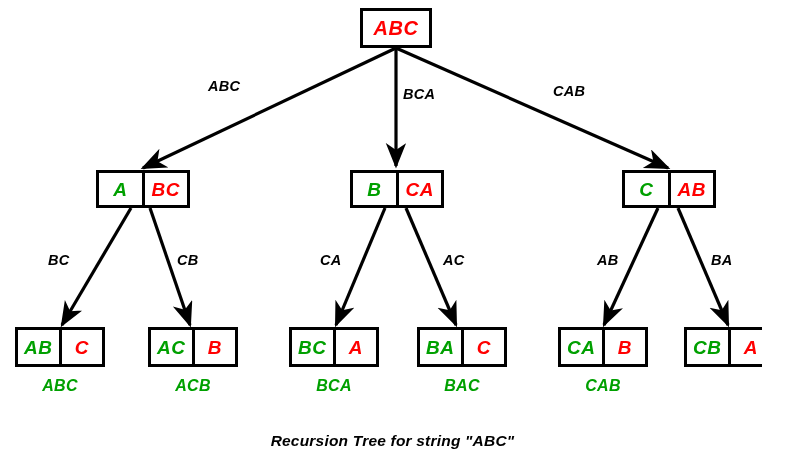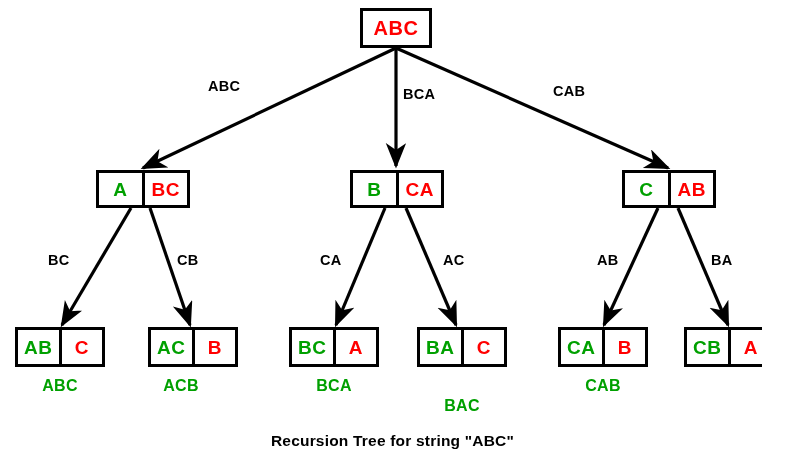--- a/index.html
+++ b/index.html
@@ -9,20 +9,21 @@
   }
   body {
     font-family: "Liberation Sans", sans-serif;
   }
   #canvas {
     position: relative;
     width: 762px;
     height: 465px;
     background: #ffffff;
     overflow: hidden;
+    font-style: italic;
   }
   #edges {
     position: absolute;
     left: 0;
     top: 0;
     width: 785px;
     height: 465px;
   }
   .node {
     position: absolute;
@@ -154,20 +155,20 @@
   </div>
 
   <div class="edge-label" id="leaf-lab-0" style="left: 48px; top: 252px;">BC</div>
   <div class="edge-label" id="leaf-lab-1" style="left: 177px; top: 252px;">CB</div>
   <div class="edge-label" id="leaf-lab-2" style="left: 320px; top: 252px;">CA</div>
   <div class="edge-label" id="leaf-lab-3" style="left: 443px; top: 252px;">AC</div>
   <div class="edge-label" id="leaf-lab-4" style="left: 597px; top: 252px;">AB</div>
   <div class="edge-label" id="leaf-lab-5" style="left: 711px; top: 252px;">BA</div>
 
   <div class="leaf-label" id="leaf-res-0" style="left: 15px; top: 377px; width: 90px;">ABC</div>
-  <div class="leaf-label" id="leaf-res-1" style="left: 136px; top: 377px; width: 90px; text-align: center;">ACB</div>
+  <div class="leaf-label" id="leaf-res-1" style="left: 148px; top: 377px; width: 90px; text-align: center;">ACB</div>
   <div class="leaf-label" id="leaf-res-2" style="left: 289px; top: 377px; width: 90px;">BCA</div>
-  <div class="leaf-label" id="leaf-res-3" style="left: 417px; top: 397px; width: 90px;">BAC</div>
+  <div class="leaf-label" id="leaf-res-3" style="left: 417px; top: 377px; width: 90px;">BAC</div>
   <div class="leaf-label" id="leaf-res-4" style="left: 558px; top: 377px; width: 90px;">CAB</div>
 
   <div class="caption" id="caption" style="top: 432px;">Recursion Tree for string "ABC"</div>
 
 </div>
 
 </body></html>

